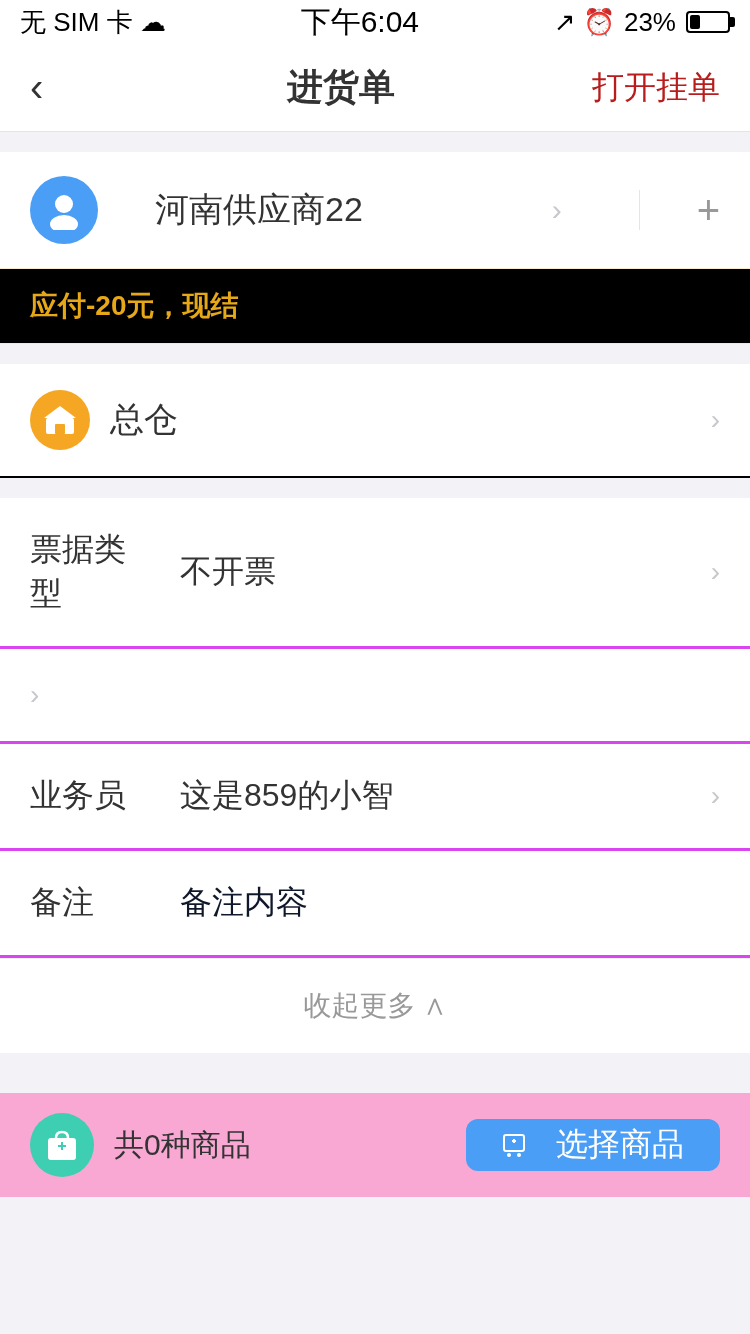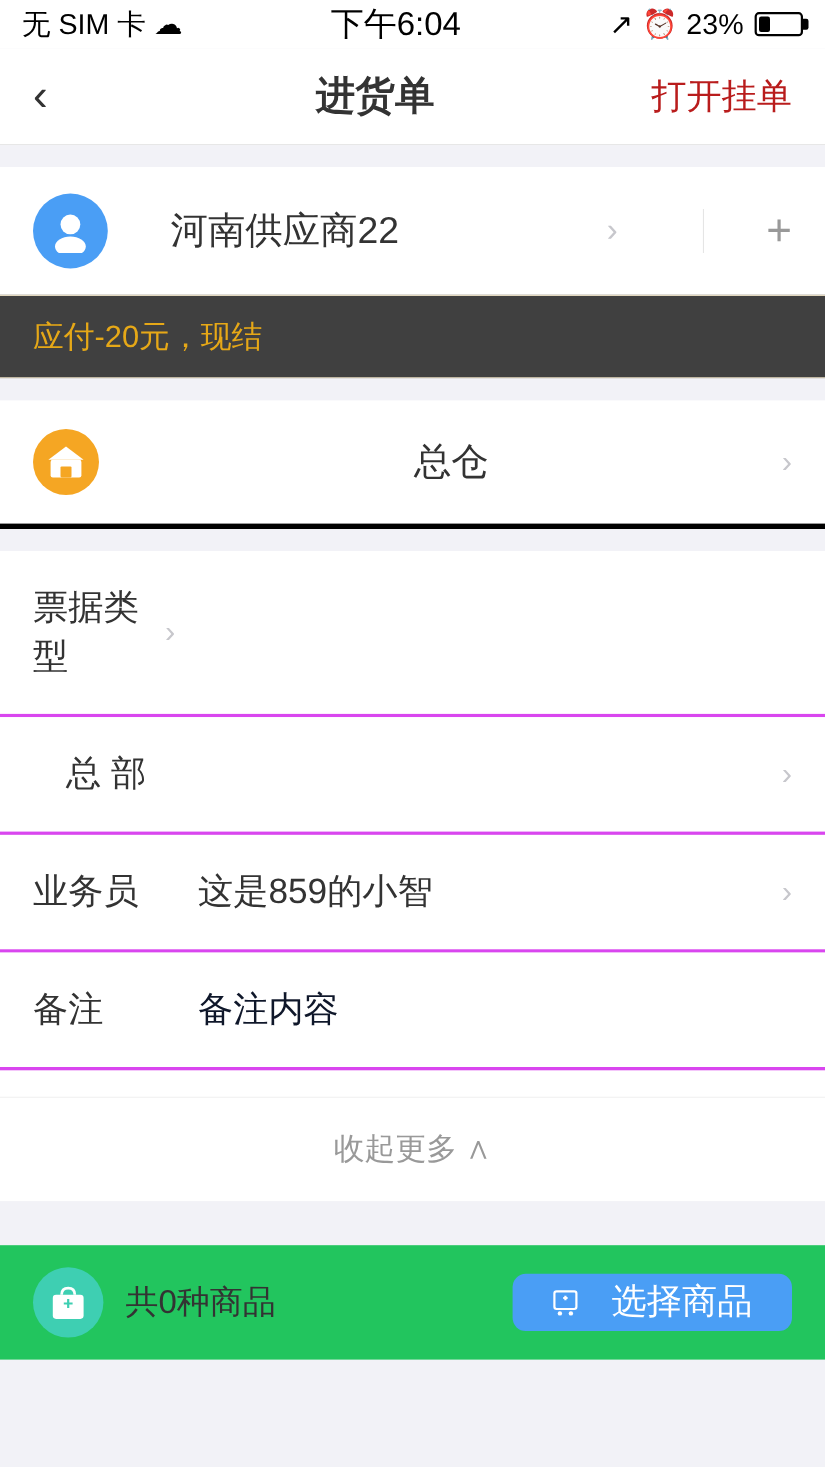--- a/index.html
+++ b/index.html
@@ -141,36 +141,36 @@
       margin: 0 20px;
     }
     .add-button {
       color: #999;
       font-size: 40px;
       cursor: pointer;
     }
 
     
     .notice-bar {
-      background: #404040;
+      background: #000000;
       padding: 18px 30px;
       font-size: 28px;
       color: #e6a817;
       border-top: 1px solid #f5e9cc;
       border-bottom: 1px solid #f5e9cc;
+      font-weight: bold;
     }
 
     
     .warehouse-row {
       display: flex;
       align-items: center;
       padding: 26px 30px;
       background: #fff;
-      border-bottom: 5px solid #000000;
-      text-align: center;
+      border-bottom: 2px solid #000000;
     }
     .warehouse-icon-wrap {
       width: 60px;
       height: 60px;
       border-radius: 50%;
       background: #f5a623;
       display: flex;
       align-items: center;
       justify-content: center;
       margin-right: 20px;
@@ -218,34 +218,33 @@
     }
 
     
     .collapse-row {
       background: #fff;
       display: flex;
       align-items: center;
       justify-content: center;
       padding: 28px 0;
       border-top: 1px solid #f0f0f0;
-      margin-top: 24px;
     }
     .collapse-text {
       font-size: 28px;
       color: #999;
       cursor: pointer;
     }
 
     
     .bottom-bar {
       display: flex;
       align-items: center;
       padding: 20px 30px;
-      background: #22c55e;
+      background: #f9a8d4;
       margin-top: 20px;
     }
     .goods-icon-wrap {
       width: 64px;
       height: 64px;
       border-radius: 50%;
       background: #3ecfb2;
       display: flex;
       align-items: center;
       justify-content: center;
@@ -327,25 +326,25 @@
   <span class="warehouse-label">总仓</span>
   <span class="chevron">›</span>
 </div>
 
 <div class="section-divider"></div>
 
 <div class="form-section">
 
   <div class="form-row">
     <span class="form-label">票据类型</span>
+    <span class="form-value">不开票</span>
     <span class="chevron">›</span>
   </div>
 
   <div class="form-row">
-    <span class="form-value">总 部</span>
     <span class="chevron">›</span>
   </div>
 
   <div class="form-row">
     <span class="form-label">业务员</span>
     <span class="form-value">这是859的小智</span>
     <span class="chevron">›</span>
   </div>
 
   <div class="form-row">

